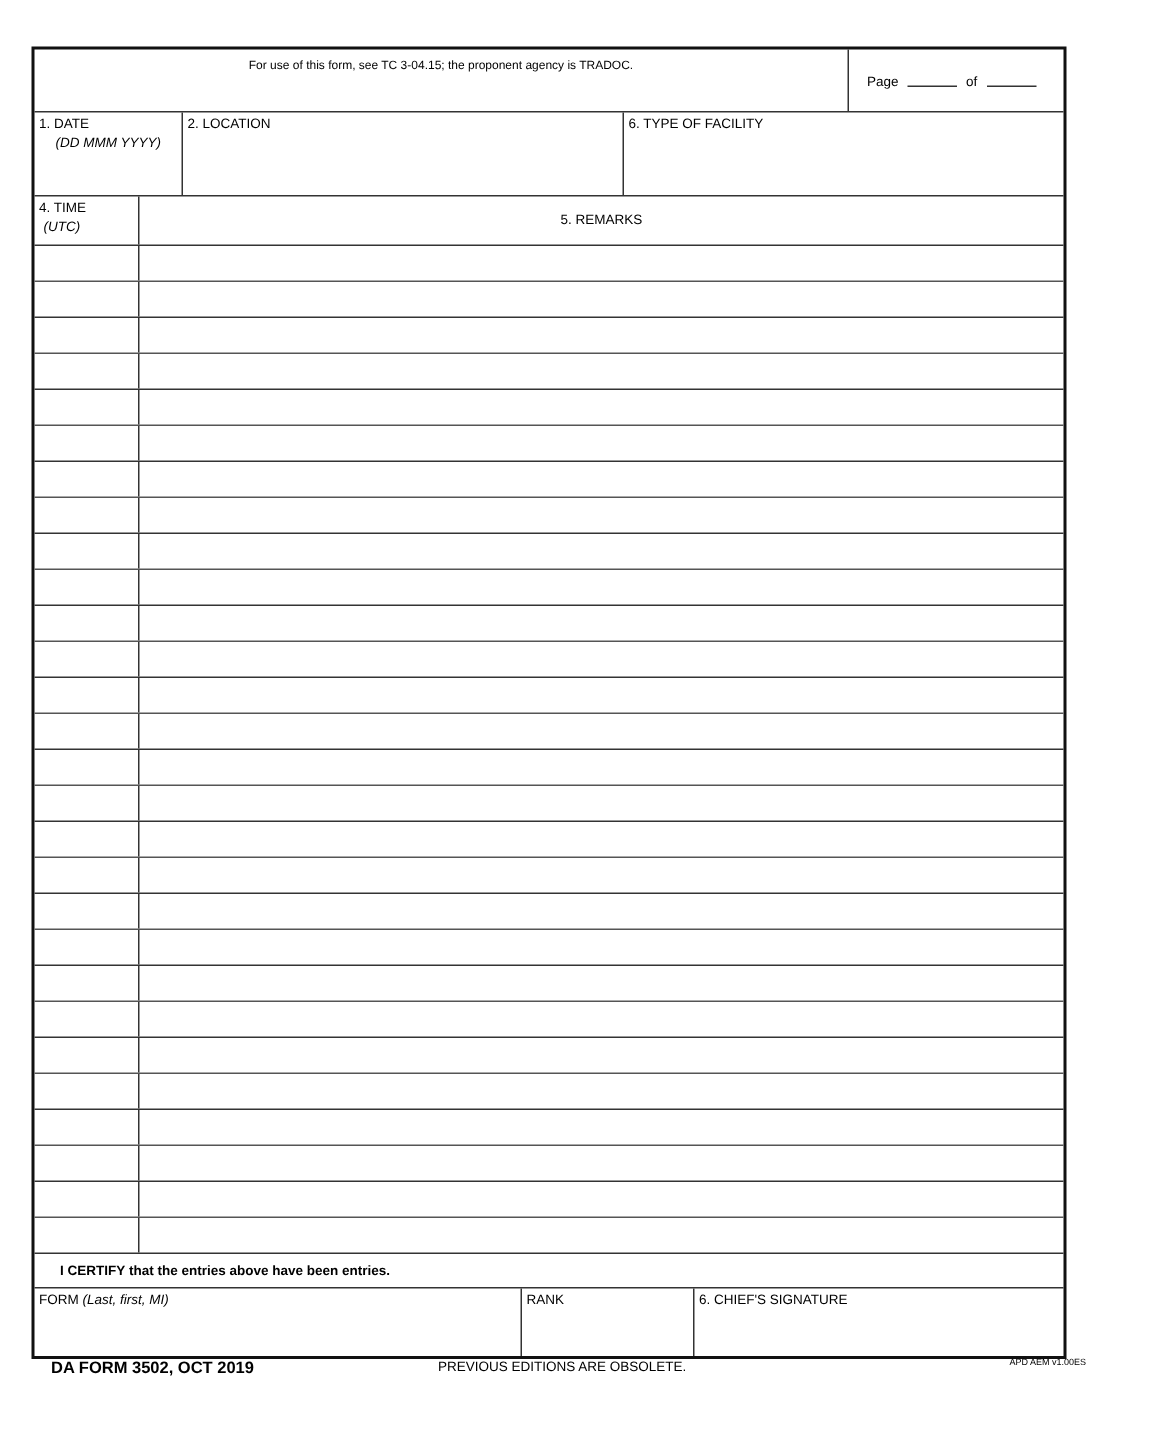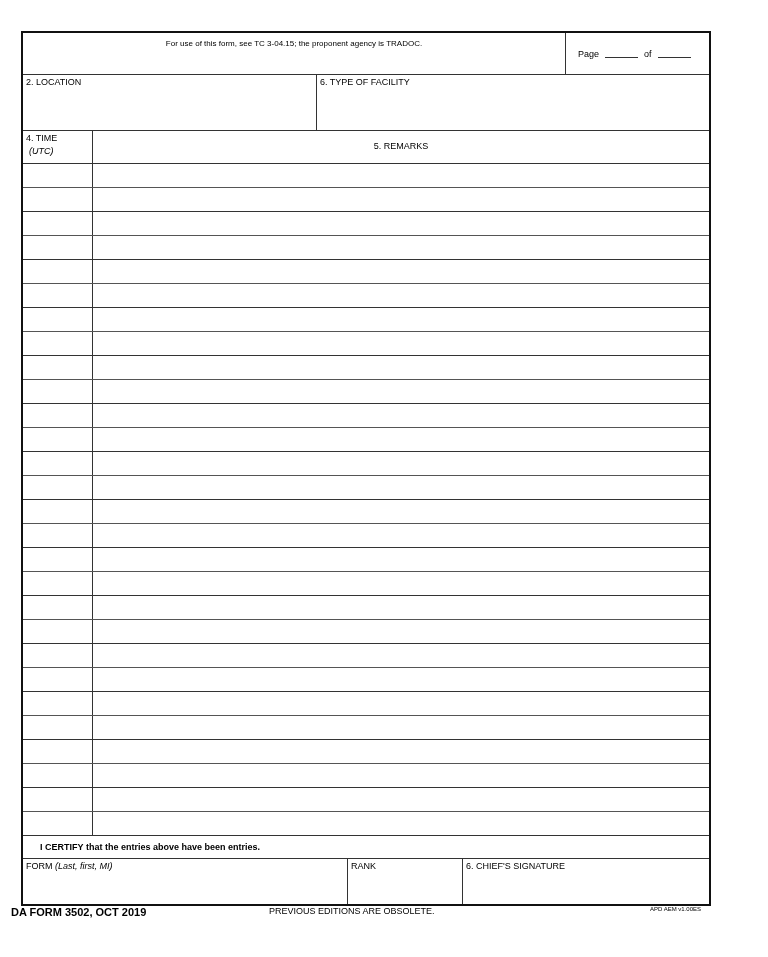--- a/index.html
+++ b/index.html
@@ -23,21 +23,21 @@
   .r3 { height:33px; }
   .c-time { width:70px; }
   .c-rem { flex:1; text-align:center; }
   .data-row { height:24px; }
   .data-row:nth-child(odd) { border-bottom-color:#555; }
   .certify { height:23px; display:flex; align-items:center; padding-left:17px; font-size:9px; font-weight:bold; }
   .r-name { height:45px; border-bottom:none; }
   .c-name { width:325px; }
   .c-rank { width:115px; }
   .c-sig { flex:1; }
-  .footer { position:absolute; top:906px; left:11px; width:690px; height:16px; }
+  .footer { position:absolute; top:906px; left:34px; width:690px; height:16px; }
   .form-id { position:absolute; left:0; top:0; font-size:11px; font-weight:bold; }
   .obsolete { position:absolute; left:258px; top:0; font-size:9px; }
   .version { position:absolute; right:0; top:0; font-size:6px; }
 </style>
 </head>
 <body>
 
 <div class="form">
   <div class="row hdr">
     <div class="cell title-cell">
@@ -45,20 +45,24 @@
     </div>
     <div class="cell page-cell">
       <span>Page</span>
       <span class="blank"></span>
       <span>of</span>
       <span class="blank"></span>
     </div>
   </div>
 
   <div class="row r2">
+    <div class="cell c-date">
+      <div class="lbl">1. DATE</div>
+      <div class="lbl ital" style="padding-left:14px;padding-top:0">(DD MMM YYYY)</div>
+    </div>
     <div class="cell c-loc">
       <div class="lbl">2. LOCATION</div>
     </div>
     <div class="cell c-type">
       <div class="lbl">6. TYPE OF FACILITY</div>
     </div>
   </div>
 
   <div class="row r3">
     <div class="cell c-time">

